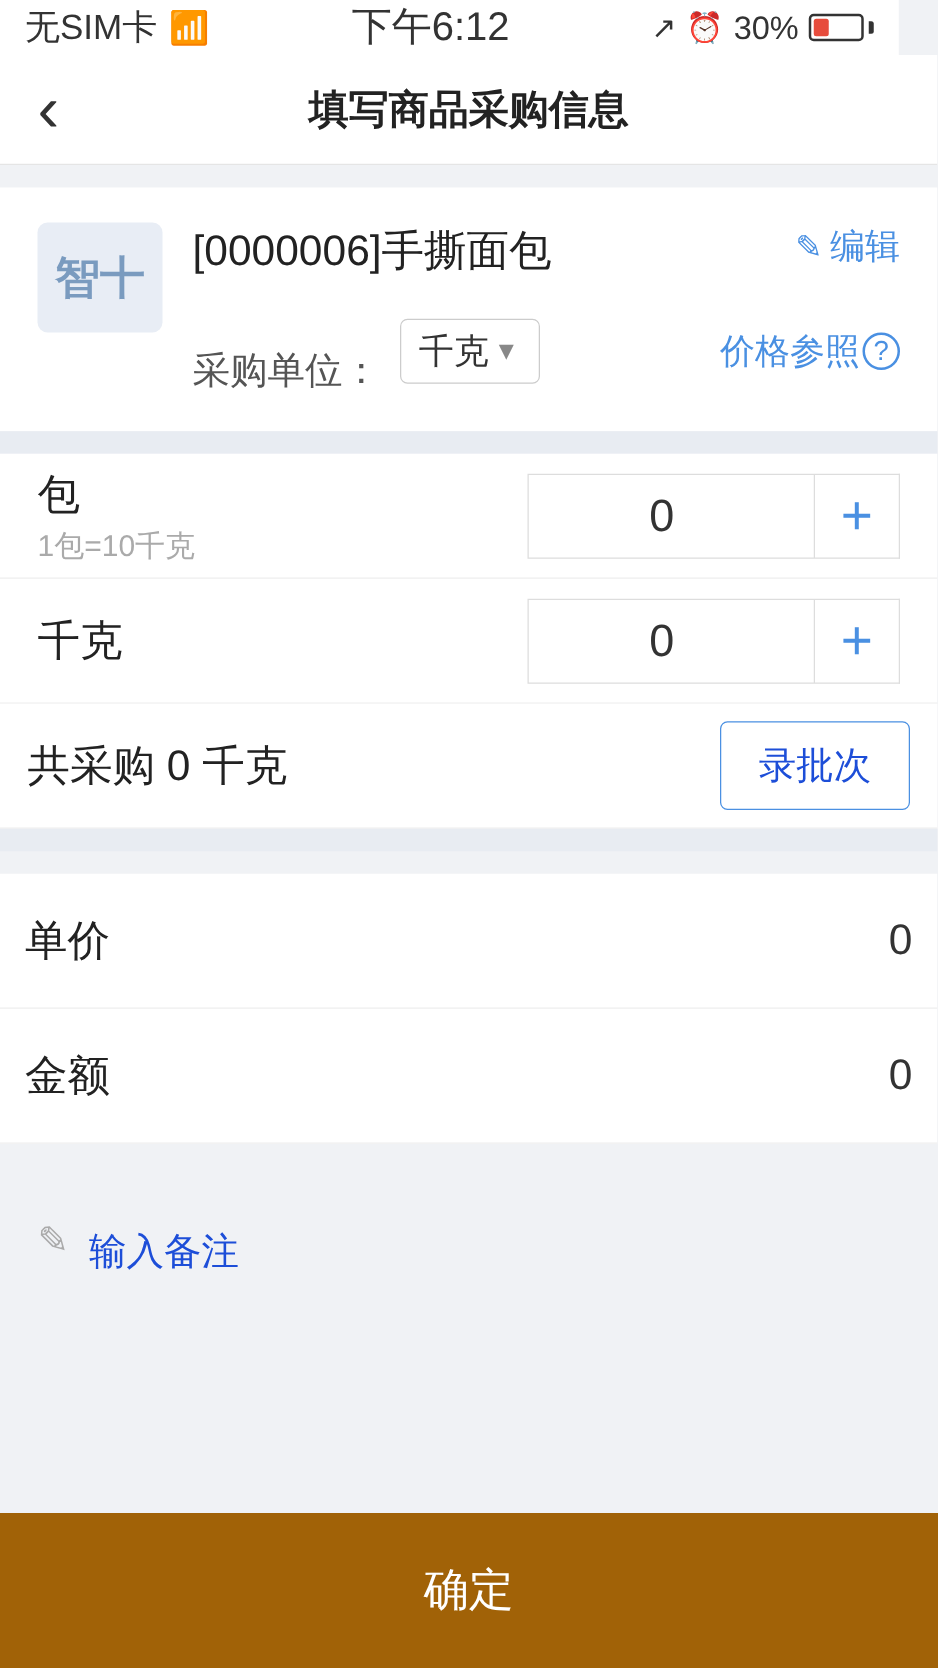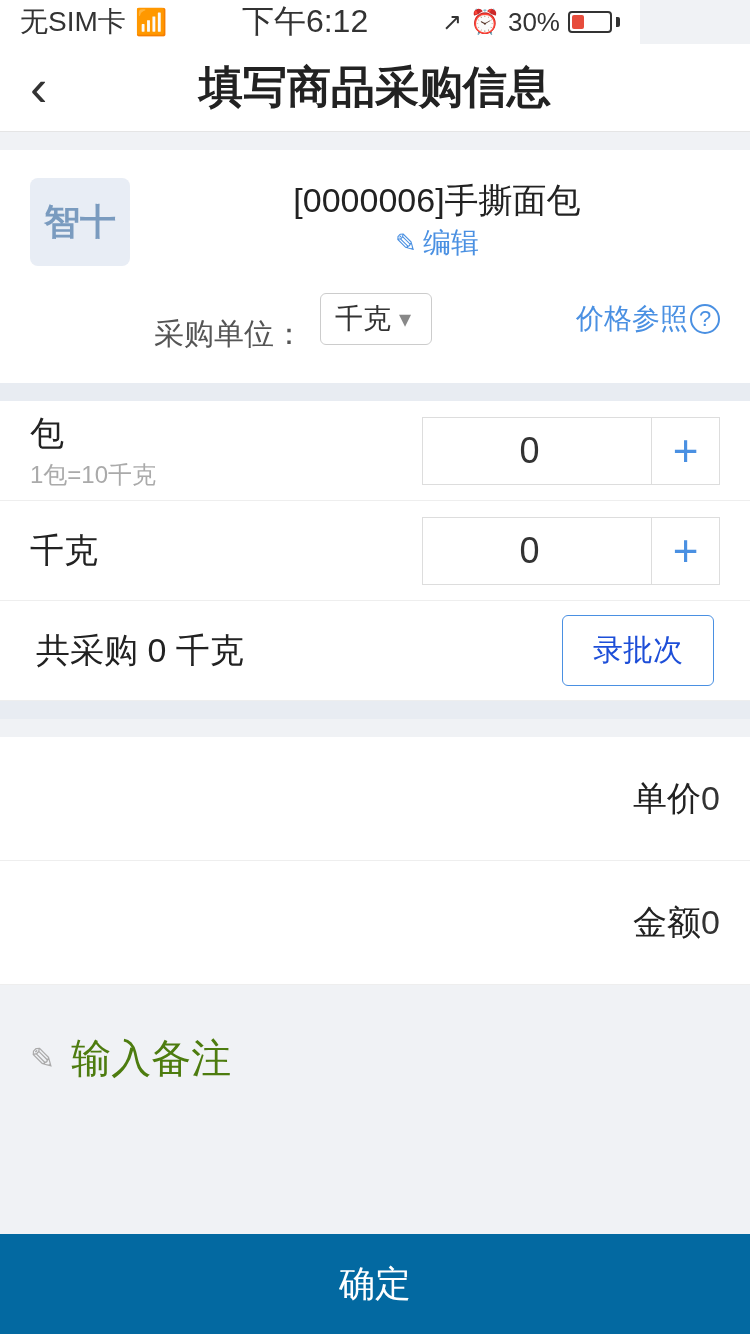--- a/index.html
+++ b/index.html
@@ -8,21 +8,21 @@
       width: 750px;
       min-height: 1334px;
       font-family: -apple-system, "PingFang SC", "Helvetica Neue", Arial, sans-serif;
       background: #f0f2f5;
       font-size: 32px;
       color: #333;
     }
 
     
     .status-bar {
-      width: 640px;
+      width: 719px;
       height: 44px;
       background: #fff;
       display: flex;
       align-items: center;
       justify-content: space-between;
       padding: 0 20px;
       font-size: 28px;
       color: #333;
     }
     .status-bar-left { display: flex; align-items: center; gap: 10px; }
@@ -56,21 +56,21 @@
       font-size: 44px;
       color: #333;
       cursor: pointer;
       padding: 10px;
       margin-left: -10px;
     }
     .nav-title {
       position: absolute;
       left: 50%;
       transform: translateX(-50%);
-      font-size: 44px;
+      font-size: 32px;
       font-weight: 600;
       color: #222;
     }
 
     
     .product-card {
       background: #fff;
       margin-top: 18px;
       padding: 28px 30px;
       display: flex;
@@ -84,24 +84,23 @@
       display: flex; align-items: center; justify-content: center;
       color: #7a9bbf;
       font-size: 36px;
       font-weight: bold;
     }
     .product-info {
       flex: 1;
     }
     .product-name-row {
       display: flex;
-      align-items: center;
+      align-items: flex-start;
       justify-content: space-between;
       margin-bottom: 20px;
-      flex-direction: column;
     }
     .product-name {
       font-size: 34px;
       color: #222;
       font-weight: 500;
     }
     .edit-link {
       color: #4a90e2;
       font-size: 28px;
       display: flex;
@@ -204,21 +203,21 @@
       justify-content: center;
       cursor: pointer;
       font-weight: 300;
     }
 
     
     .summary-row {
       display: flex;
       align-items: center;
       justify-content: space-between;
-      padding: 0 36px;
+      padding: 0 22px;
       height: 100px;
       background: #fff;
       border-bottom: 1px solid #eee;
     }
     .summary-text {
       font-size: 34px;
       color: #222;
     }
     .batch-btn {
       border: 1px solid #4a90e2;
@@ -231,23 +230,23 @@
     }
 
     
     .price-section {
       background: #fff;
       margin-top: 18px;
     }
     .price-row {
       display: flex;
       align-items: center;
-      justify-content: flex-end;
-      padding: 0 30px;
-      height: 124px;
+      justify-content: space-between;
+      padding: 0 20px;
+      height: 108px;
       border-bottom: 1px solid #eee;
     }
     .price-label {
       font-size: 34px;
       color: #222;
       font-weight: 500;
     }
     .price-value {
       font-size: 34px;
       color: #333;
@@ -261,39 +260,40 @@
       display: flex;
       align-items: center;
       gap: 16px;
       min-height: 80px;
     }
     .remark-icon {
       color: #aaa;
       font-size: 30px;
     }
     .remark-placeholder {
-      font-size: 40px;
-      color: #4d7c0f;
+      font-size: 30px;
+      color: #1d4ed8;
+      margin-top: 20px;
     }
 
     
     .bottom-area {
       background: #f0f2f5;
       flex: 1;
       min-height: 340px;
     }
 
     
     .confirm-btn-wrapper {
       position: fixed;
       bottom: 0;
       left: 0;
       width: 750px;
-      height: 100px;
-      background: #0369a1;
+      height: 124px;
+      background: #a16207;
       display: flex;
       align-items: center;
       justify-content: center;
       cursor: pointer;
     }
     .confirm-btn-text {
       font-size: 36px;
       color: #fff;
       font-weight: 500;
     }

